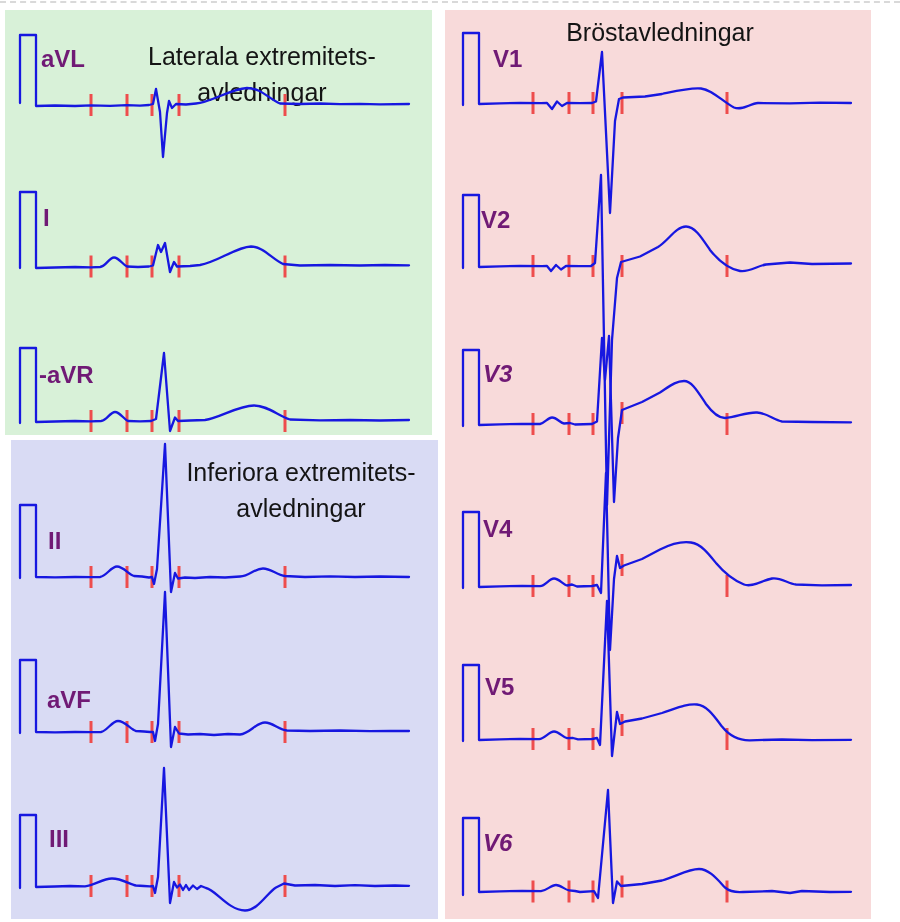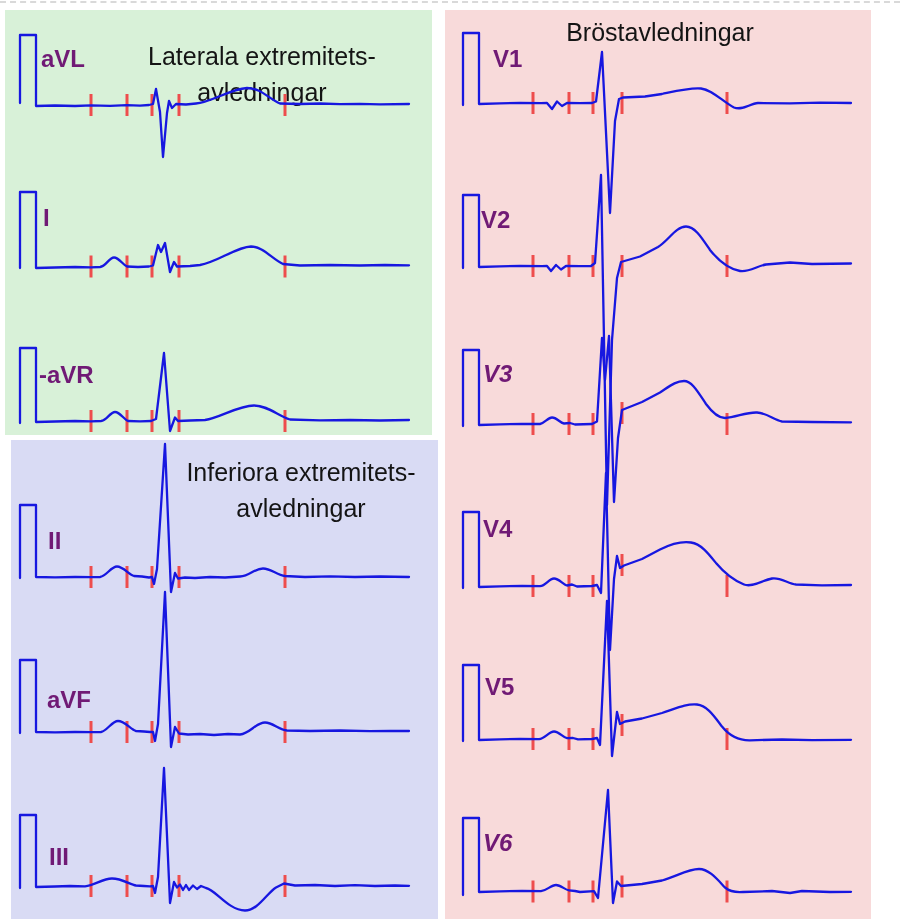--- a/index.html
+++ b/index.html
@@ -54,21 +54,21 @@
       <div class="lead-label" style="left: 34px; top: 353px;">-aVR</div>
     </div>
 
   <div class="panel" id="panel-inferior" style="left: 5px; top: 440px; width: 427px; height: 479px; background: rgb(217, 219, 244); margin-left: 6px;">
     <div class="panel-title" style="left: 290px; top: 14px;">
       <div>Inferiora extremitets-</div>
       <div>avledningar</div>
     </div>
   <div class="lead-label" style="left: 37px; top: 89px;">II</div>
       <div class="lead-label" style="left: 36px; top: 248px;">aVF</div>
-      <div class="lead-label" style="left: 38px; top: 405px;">III</div>
+      <div class="lead-label" style="left: 38px; top: 387px;">III</div>
     </div>
 
   <div class="panel" id="panel-chest" style="left: 445px; top: 10px; width: 426px; height: 909px; background: rgb(248, 218, 218);">
     <div class="panel-title" style="left: 215px; top: 4px;">
       <div>Bröstavledningar</div>
 
     </div>
   <div class="lead-label" style="left: 48px; top: 37px;">V1</div>
       <div class="lead-label" style="left: 36px; top: 198px;">V2</div>
       <div class="lead-label" style="left: 38px; top: 352px; font-style: italic;">V3</div>

